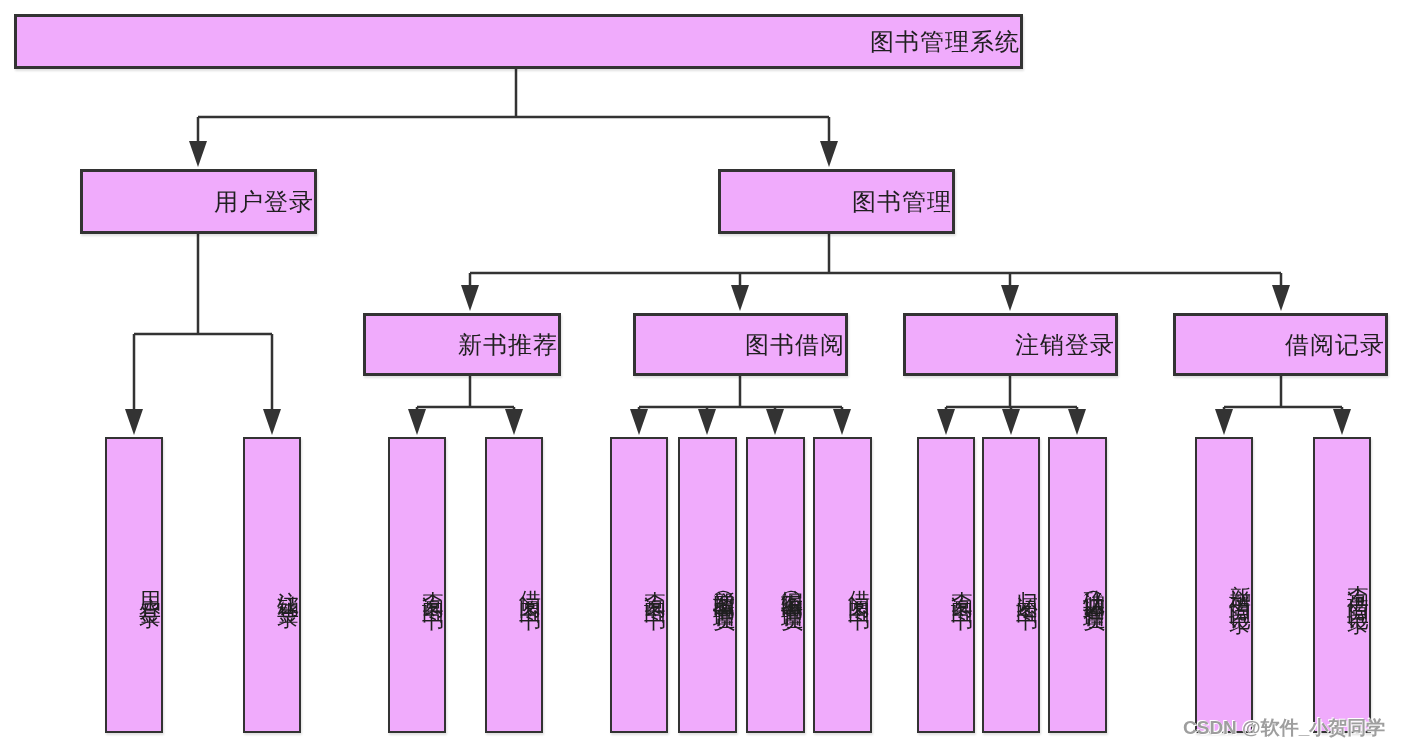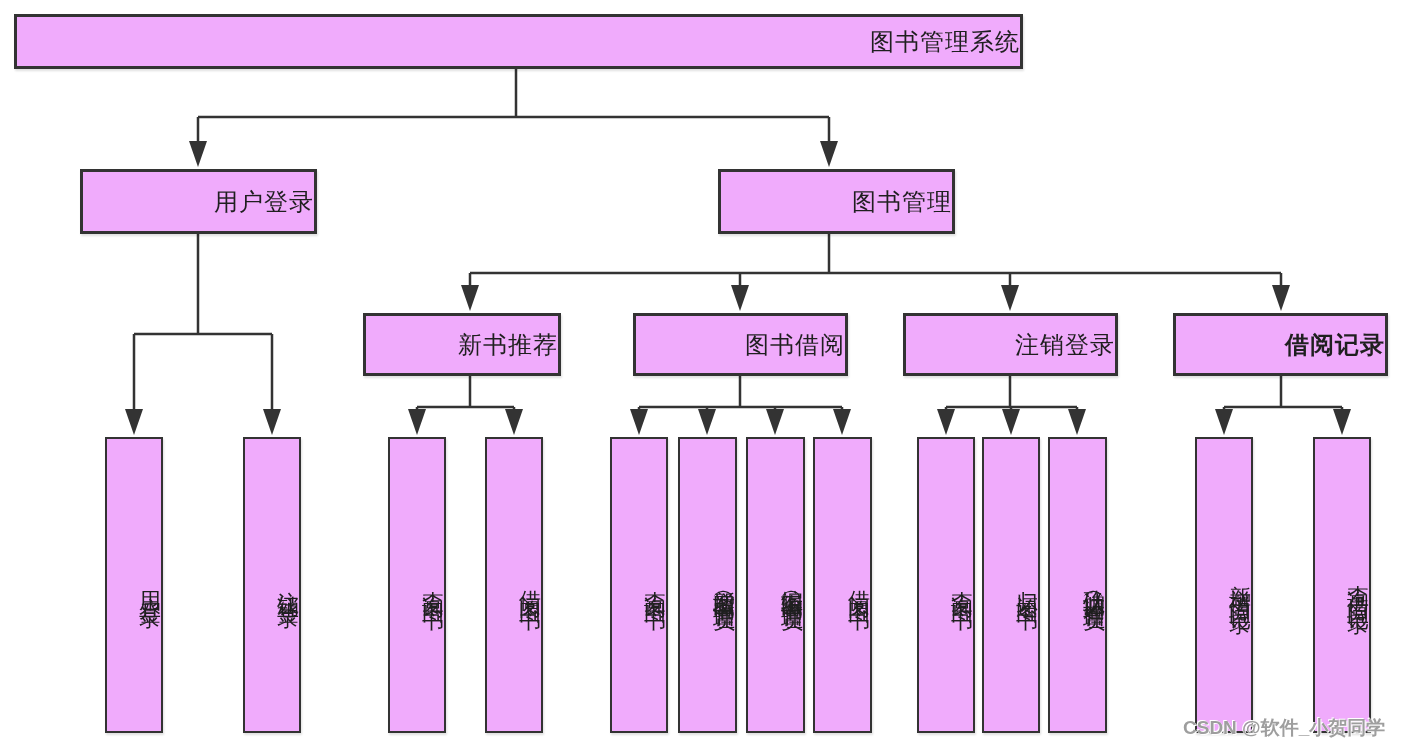--- a/index.html
+++ b/index.html
@@ -114,21 +114,21 @@
 
   <div class="node" style="left:363px;top:313px;width:198px;height:63px;padding-left:36px;">
     <span class="lbl">新书推荐</span>
   </div>
   <div class="node" style="left:633px;top:313px;width:215px;height:63px;padding-left:40px;">
     <span class="lbl">图书借阅</span>
   </div>
   <div class="node" style="left:903px;top:313px;width:215px;height:63px;">
     <span class="lbl">注销登录</span>
   </div>
-  <div class="node" style="left:1173px;top:313px;width:215px;height:63px;font-weight:bold;">
+  <div class="node" style="left:1173px;top:313px;width:215px;height:63px;">
     <span class="lbl">借阅记录</span>
   </div>
 
   <div class="node leaf" style="left:105px;top:437px;width:58px;height:296px;">
     <span class="lbl">用户登录</span>
   </div>
   <div class="node leaf" style="left:243px;top:437px;width:58px;height:296px;">
     <span class="lbl">注销登录</span>
   </div>
 

